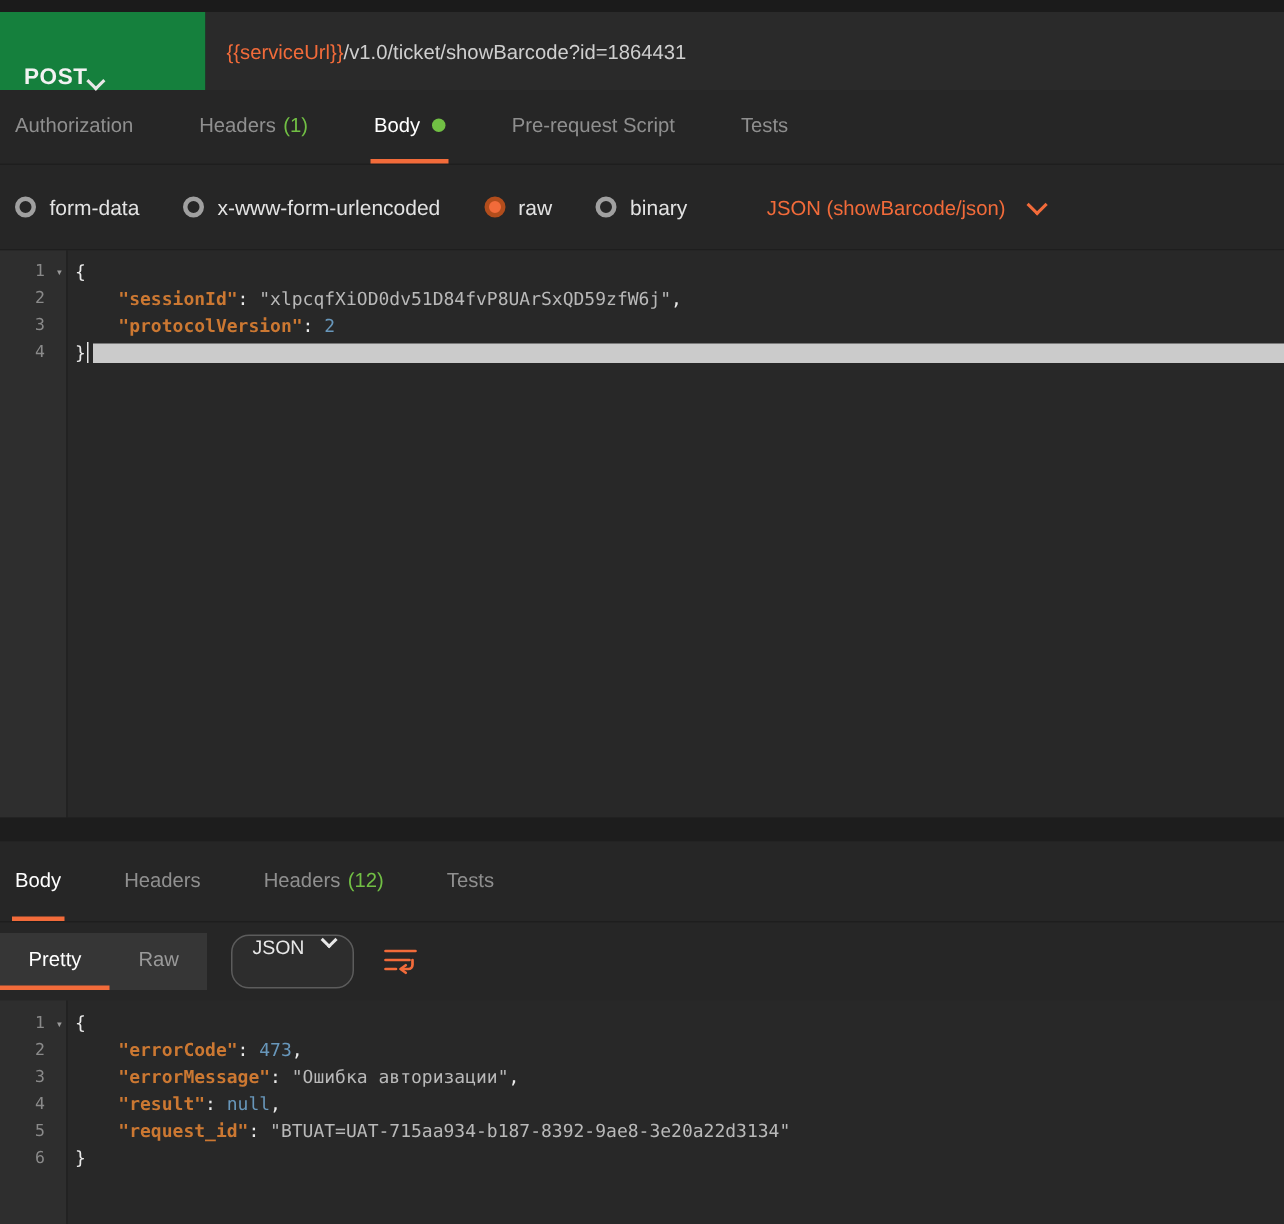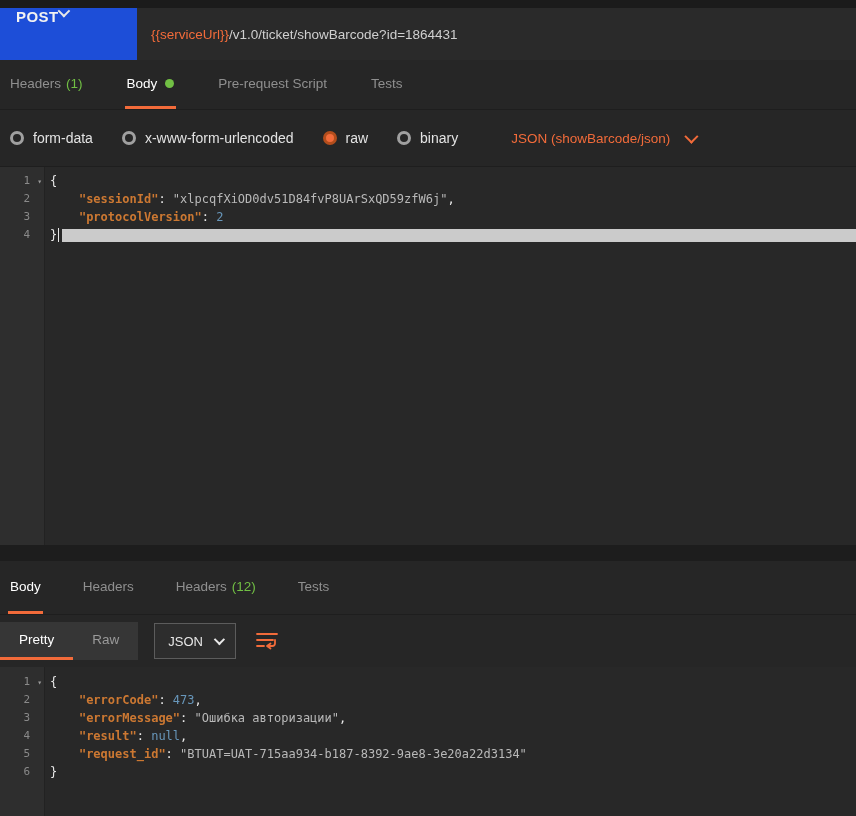--- a/index.html
+++ b/index.html
@@ -2,21 +2,21 @@
 <html style="--accent: #f26b3a; --green: #71bf44; --key: #cc7832; --number: #6897bb; --string: #b9b9b9;"><head>
 <meta charset="utf-8">
 <style>
   html,body{margin:0;padding:0;background:#262626;}
   body{width:856px;height:816px;overflow:hidden;font-family:"Liberation Sans",sans-serif;}
   .app{width:856px;height:816px;display:flex;flex-direction:column;color:#ddd;background:#262626;}
 
   
   .top-strip{height:8px;background:#1b1b1b;flex:0 0 auto;}
   .request-bar{height:52px;flex:0 0 auto;display:flex;background:#1b1b1b;}
-  .method-select{width:137px;background:#1d4ed8;display:flex;align-items:flex-start;padding-left:16px;box-sizing:border-box;cursor:pointer;}
+  .method-select{width:137px;background:#15803d;display:flex;align-items:flex-end;padding-left:16px;box-sizing:border-box;cursor:pointer;}
   .method-label{font-size:15px;font-weight:bold;color:#f2f2f2;letter-spacing:.4px;}
   .chev{width:7px;height:7px;border-right:2px solid currentColor;border-bottom:2px solid currentColor;transform:rotate(45deg) translateY(-2px);display:inline-block;color:#e8e8e8;}
   .url-field{flex:1;background:#2a2a2a;display:flex;align-items:center;padding:0 14px;font-size:13.5px;cursor:text;}
   .url-var{color:var(--accent);}
   .url-rest{color:#cfcfcf;}
 
   
   .tabs-row{flex:0 0 auto;display:flex;gap:40px;padding-left:8px;box-sizing:border-box;border-bottom:1px solid #1e1e1e;align-items:stretch;}
   .req-tabs{height:50px;}
   .resp-tabs{height:54px;gap:38px;background:#262626;}
@@ -53,21 +53,21 @@
   .cursor{width:1px;height:14px;background:#e8e8e8;margin-left:1px;flex:0 0 auto;}
   .line-highlight{flex:1;height:13px;background:#cbcbcb;margin-left:3px;}
 
   .pane-gap{height:16px;background:#1d1d1d;flex:0 0 auto;}
 
   
   .resp-toolbar{height:52px;flex:0 0 auto;display:flex;align-items:center;}
   .view-group{display:flex;height:38px;background:#363636;}
   .view-item{display:flex;align-items:center;padding:0 19px;font-size:13.5px;color:#9a9a9a;cursor:pointer;border-bottom:3px solid transparent;box-sizing:border-box;}
   .view-item.active{color:#ffffff;border-bottom-color:var(--accent);}
-  .format-select{display:flex;align-items:center;gap:11px;border:1px solid #5c5c5c;border-radius:0;height:36px;padding:0 13px;color:#e8e8e8;font-size:13px;background:#2d2d2d;cursor:pointer;margin-left:16px;box-sizing:border-box;}
+  .format-select{display:flex;align-items:flex-start;gap:11px;border:1px solid #5c5c5c;border-radius:12px;height:36px;padding:0 13px;color:#e8e8e8;font-size:13px;background:#2d2d2d;cursor:pointer;margin-left:16px;box-sizing:border-box;}
   .format-select .chev{width:6px;height:6px;}
   .wrap-btn{margin-left:19px;display:flex;align-items:center;cursor:pointer;color:var(--accent);}
 </style>
 </head>
 <body>
 
 <div class="app">
 
   <div class="top-strip"></div>
 
@@ -76,20 +76,23 @@
       <span class="method-label">POST</span>
       <span class="chev"></span>
     </div>
     <div class="url-field">
       <span class="url-var">{{serviceUrl}}</span>
         <span class="url-rest">/v1.0/ticket/showBarcode?id=1864431</span>
     </div>
   </div>
 
   <div class="tabs-row req-tabs">
+    <div class="tab">
+      <span>Authorization</span>
+    </div>
     <div class="tab">
       <span>Headers</span>
       <span class="count">(1)</span>
     </div>
     <div class="tab active">
       <span>Body</span>
       <span class="dot"></span>
     </div>
     <div class="tab">
       <span>Pre-request Script</span>

